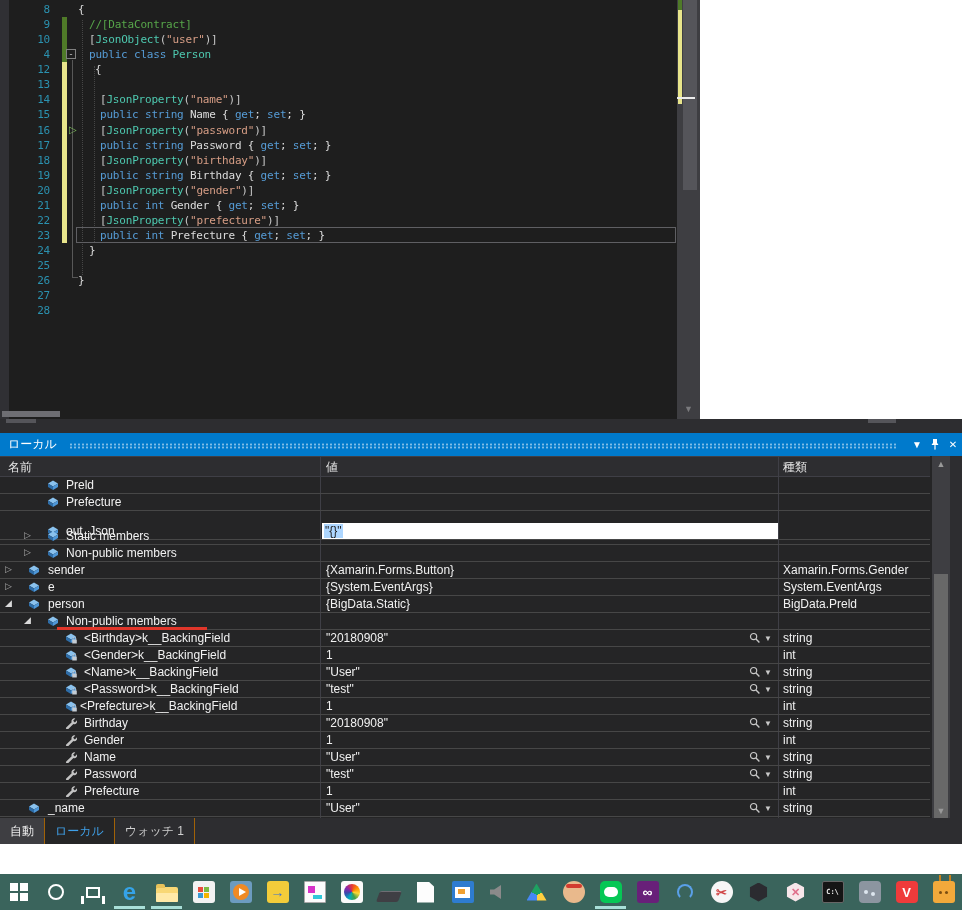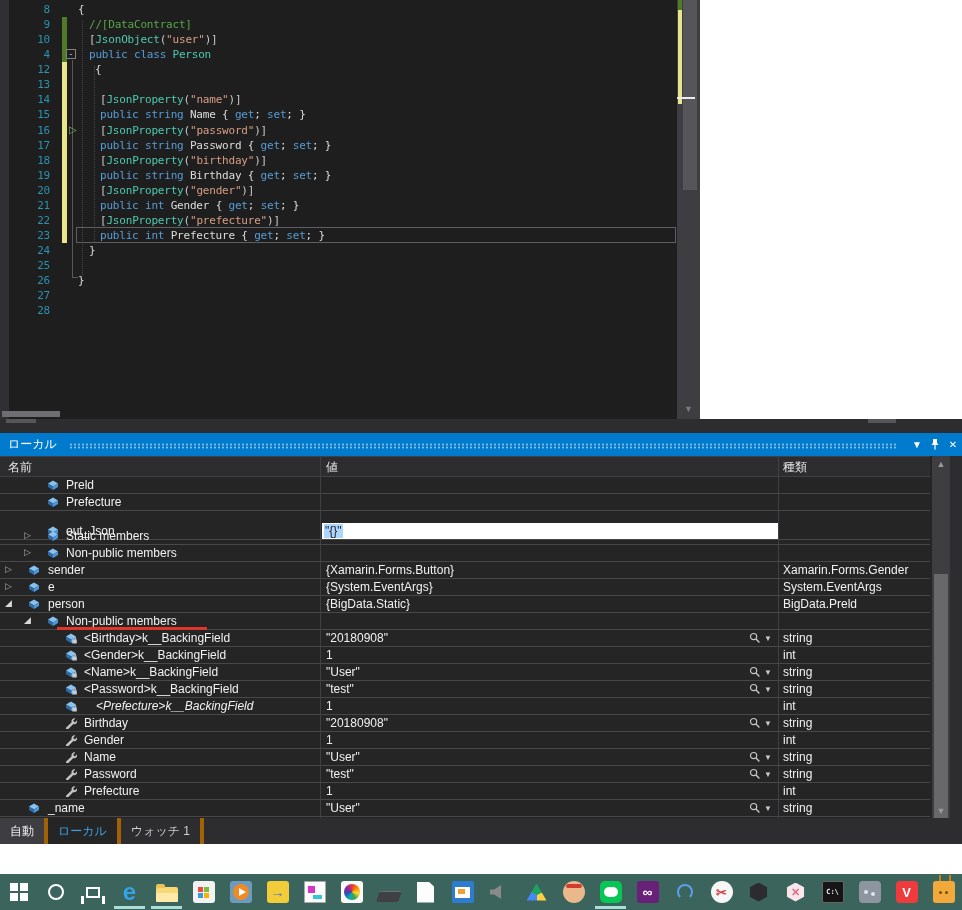--- a/index.html
+++ b/index.html
@@ -64,21 +64,21 @@
                    font-size:12px; line-height:14px; }
   .red-underline { position:absolute; height:3px; background:#E0362A; }
   .grid-sb { position:absolute; left:932px; top:23px; width:18px; height:362px; background:#3E3E42; }
   .grid-sb .arr { position:absolute; left:0; width:18px; text-align:center; color:#999; font-size:9px; }
   .grid-sb .thumb { position:absolute; left:2px; top:118px; width:14px; height:247px; background:#686868; }
   .loc-right-margin { position:absolute; left:950px; top:23px; width:12px; height:362px; background:#2D2D30; }
 
   
   .tabstrip { position:absolute; left:0; top:818px; width:962px; height:26px; background:#2D2D30;
               display:flex; align-items:stretch; font-size:12px; }
-  .tab { padding:5px 10px 0 10px; color:#D0D0D0; border-right:4px solid #a16207; }
+  .tab { padding:5px 10px 0 10px; color:#D0D0D0; border-right:1px solid #a16207; }
   .tab.first { background:#3E3E42; color:#ECECEC; }
   .tab.active { background:#252526; color:#3FA0E8; }
 
   
   .statusbar { position:absolute; left:0; top:844px; width:962px; height:30px; background:#CA5100; color:#FFFFFF;
                display:flex; align-items:center; font-size:13px; }
   .statusbar .sq { width:12px; height:12px; border:2px solid #FFFFFF; margin:0 12px 0 6px; }
 
   
   .taskbar { position:absolute; left:0; top:874px; width:962px; height:36px; background:#3A645C; display:flex; }
@@ -373,21 +373,21 @@
           <span class="typ">string</span>
         </div>
         <div class="vrow" style="top: 221px;">
           <span class="vicon" style="left: 65px;"><svg width="13" height="13" viewBox="0 0 13 13">
               <polygon points="1,4.5 6,1.5 11,4.5 6,7.5" fill="#8AC2EE"></polygon>
               <polygon points="1,4.5 6,7.5 6,11 1,8" fill="#2E6DA8"></polygon>
               <polygon points="11,4.5 6,7.5 6,11 11,8" fill="#4E97D8"></polygon>
               <path d="M8 7.6v-1a1.4 1.4 0 0 1 2.8 0v1" stroke="#C4CCD4" stroke-width="1" fill="none"></path>
               <rect x="7.2" y="7.6" width="4.6" height="4" rx="0.5" fill="#C4CCD4"></rect>
             </svg></span>
-          <span class="nm" style="left: 96px; font-style: italic;">&lt;Prefecture&gt;k__BackingField</span>
+          <span class="nm" style="left: 80px;">&lt;Prefecture&gt;k__BackingField</span>
           <span class="val">1</span>
           <span class="typ">int</span>
         </div>
         <div class="vrow" style="top: 238px;">
           <span class="vicon" style="left: 65px;"><svg width="12" height="12" viewBox="0 0 13 13">
               <path d="M11.2 1.6a3.1 3.1 0 0 0-4 4L1.6 11.2a1.35 1.35 0 1 0 1.9 1.9l5.6-5.6a3.1 3.1 0 0 0 4-4L10.7 5.9 8.8 4 11.2 1.6z" fill="#C4C4C4"></path>
             </svg></span>
           <span class="nm" style="left: 84px;">Birthday</span>
           <span class="val">"20180908"</span>
           <span class="mag">

